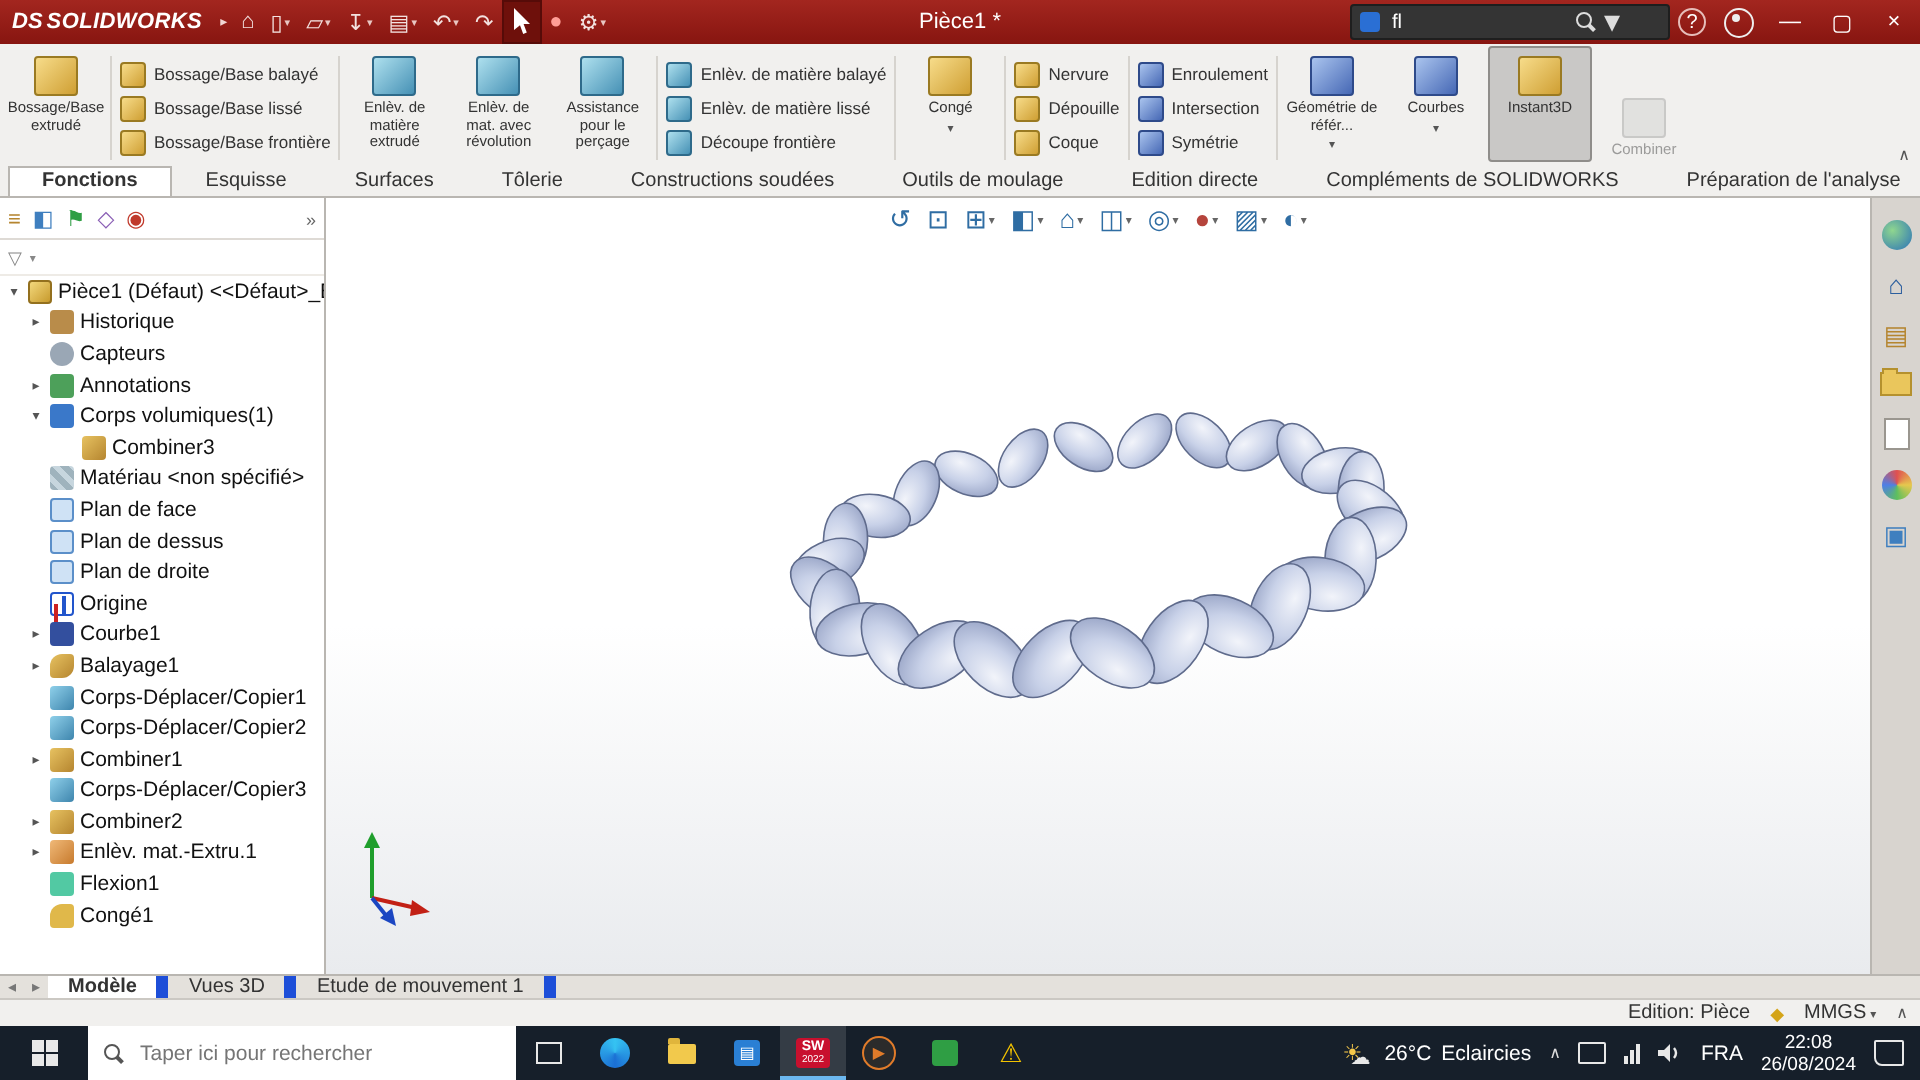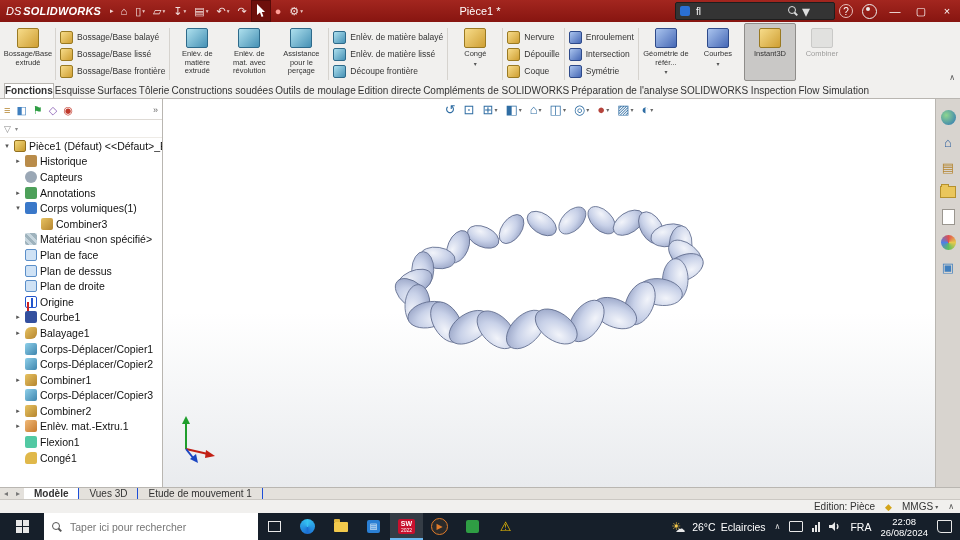--- a/index.html
+++ b/index.html
@@ -3,21 +3,21 @@
 <meta charset="utf-8">
 <style>
   html,body{margin:0;padding:0;background:#000;}
   body{width:960px;height:540px;overflow:hidden;font-family:"Liberation Sans",sans-serif;-webkit-font-smoothing:antialiased;}
   #app{position:relative;width:960px;height:540px;background:#f1f0ee;}
 
   
   .titlebar{position:absolute;top:0;left:0;right:0;height:22px;background:linear-gradient(#a3261f,#871510);color:#fff;display:flex;align-items:center;}
   .tb-left{display:flex;align-items:center;height:22px;}
   .logo{display:flex;align-items:center;gap:2px;padding:0 6px;font-size:11px;}
-  .logo i{font-style:italic;font-weight:normal;}
+  .logo i{font-style:italic;font-weight:bold;}
   .logo b{font-style:italic;letter-spacing:.2px;}
   .tb-caret{font-size:7px;color:#f2d7d4;padding:0 3px;}
   .qicon{display:flex;align-items:center;gap:1px;height:22px;padding:0 4px;color:#f3e2e0;font-size:11px;cursor:default;}
   .qicon .qdrop{font-size:5.5px;color:#e9c7c3;}
   .qicon.pressed{background:#6e100b;border:1px solid #560b08;box-sizing:border-box;}
   .tb-title{position:absolute;left:0;right:0;text-align:center;font-size:11px;pointer-events:none;}
   .tb-right{margin-left:auto;display:flex;align-items:center;height:22px;z-index:2;}
   .tbsearch{display:flex;align-items:center;background:#343434;border:1px solid #1e1e1e;border-radius:2px;height:16px;width:150px;padding:0 4px;gap:4px;}
   .chip{width:10px;height:10px;background:#2a6fd4;border-radius:2px;flex:none;}
   .tbsearch input{background:transparent;border:none;outline:none;color:#fff;font-size:10px;width:86px;font-family:"Liberation Sans",sans-serif;}
@@ -33,32 +33,32 @@
   .ribbon{position:absolute;top:22px;left:0;right:0;height:63px;background:#f1f0ee;display:flex;align-items:stretch;padding:1px 2px 0;box-sizing:border-box;overflow:hidden;}
   .rsep{width:1px;background:#d6d3ce;margin:5px 1px;flex:none;}
   .rgroup{display:flex;flex:none;}
   .rgroup.stackcol{flex-direction:column;justify-content:center;gap:2px;padding:0 3px;}
   .rbtn{display:flex;flex-direction:column;align-items:center;padding:4px 2px 1px;width:52px;height:58px;box-sizing:border-box;border:1px solid transparent;border-radius:2px;}
   .rbtn .ric{width:22px;height:20px;border-radius:2px;flex:none;margin-bottom:2px;box-sizing:border-box;}
   .rlabel{font-size:7.5px;line-height:8.5px;text-align:center;color:#333;}
   .rdrop{display:none;font-size:6px;color:#555;margin-top:1px;}
   .rbtn.hasdrop .rdrop{display:block;}
   .rbtn.active{background:#c9c8c6;border-color:#8f8d8a;}
-  .rbtn.disabled{opacity:.45;}
+  .rbtn.disabled{opacity:.45;margin-top:21px;}
   .rsmall{display:flex;align-items:center;gap:4px;height:15px;font-size:8.5px;color:#333;}
   .ric-s{width:13px;height:13px;border-radius:2px;flex:none;box-sizing:border-box;}
   .gold{background:linear-gradient(135deg,#f7dc8a,#cf9f33);border:1px solid #9a7a22;}
   .teal{background:linear-gradient(135deg,#aee0ee,#4691b5);border:1px solid #2e6a8a;}
   .blue{background:linear-gradient(135deg,#aac4ee,#4668b5);border:1px solid #2e4a8a;}
   .gray{background:#cfcfcf;border:1px solid #9a9a9a;}
   .ribcollapse{position:absolute;right:5px;bottom:3px;font-size:8px;color:#555;}
 
   
   .tabbar{position:absolute;top:85px;left:0;right:0;height:14px;background:#f1f0ee;border-bottom:1px solid #b9b6b1;display:flex;align-items:flex-end;padding-left:4px;box-sizing:border-box;}
-  .ctab{font-size:10px;color:#333;padding:0 0;height:14px;line-height:14px;border:1px solid transparent;border-bottom:none;white-space:nowrap;}
+  .ctab{font-size:10px;color:#333;padding:0 16px;height:14px;line-height:14px;border:1px solid transparent;border-bottom:none;white-space:nowrap;}
   .ctab.active{background:#fff;border-color:#b9b6b1;font-weight:bold;}
 
   
   .main{position:absolute;top:99px;left:0;right:0;height:388px;display:flex;}
   .tree{width:163px;background:#fff;border-right:1px solid #b9b6b1;box-sizing:border-box;overflow:hidden;}
   .tree-toolbar{height:18px;display:flex;align-items:center;gap:6px;padding:2px 4px 0;border-bottom:1px solid #dedad5;}
   .ttb{font-size:11px;line-height:14px;}
   .tree-filter{height:15px;display:flex;align-items:center;gap:4px;padding:1px 4px;border-bottom:1px solid #eeebe6;color:#777;}
   .funnel{font-size:9px;color:#888;}
   .troot,.titem{display:flex;align-items:center;gap:3px;height:15.6px;font-size:10.5px;color:#111;white-space:nowrap;}
@@ -97,21 +97,21 @@
   .tpi{width:16px;height:16px;display:flex;align-items:center;justify-content:center;font-size:13px;}
   .tp-globe{width:15px;height:15px;border-radius:50%;background:radial-gradient(circle at 35% 35%,#8fd68f,#2a72b8);}
   .tp-folder{width:14px;height:10px;background:#eac65c;border:1px solid #b5912e;position:relative;}
   .tp-folder::before{content:"";position:absolute;left:0;top:-3px;width:6px;height:2px;background:#eac65c;border:1px solid #b5912e;border-bottom:none;}
   .tp-page{width:11px;height:14px;background:#fff;border:1px solid #9a968f;}
   .tp-ball{width:15px;height:15px;border-radius:50%;background:conic-gradient(#e05050,#e6c84e,#5ebf5e,#4e7fe6,#e05050);}
 
   
   .bottombar{position:absolute;top:487px;left:0;right:0;height:12px;background:#e4e1dc;border-top:1px solid #b9b6b1;display:flex;align-items:center;font-size:10px;box-sizing:border-box;}
   .btscroll{color:#777;font-size:8px;padding:0 4px;}
-  .btab{padding:0 10px;height:12px;line-height:12px;color:#333;border-right:1px solid #1d4ed8;white-space:nowrap;}
+  .btab{padding:0 10px;height:12px;line-height:12px;color:#333;border-right:6px solid #1d4ed8;white-space:nowrap;}
   .btab.active{background:#fff;font-weight:bold;}
   .statusbar{position:absolute;top:499px;left:0;right:0;height:14px;background:#f1f0ee;border-top:1px solid #cbc8c3;display:flex;align-items:center;justify-content:flex-end;gap:10px;font-size:10px;color:#333;padding-right:6px;box-sizing:border-box;}
   .gem{color:#d4a418;font-size:9px;}
   .sb-units{display:flex;align-items:center;gap:2px;}
   .sb-units .qdrop{font-size:6px;color:#555;}
   .sb-chev{font-size:8px;color:#555;}
 
   
   .taskbar{position:absolute;top:513px;left:0;right:0;height:27px;background:#161f2a;display:flex;align-items:stretch;color:#fff;justify-content:space-between;}
   .startbtn{width:44px;display:flex;align-items:center;justify-content:center;}

